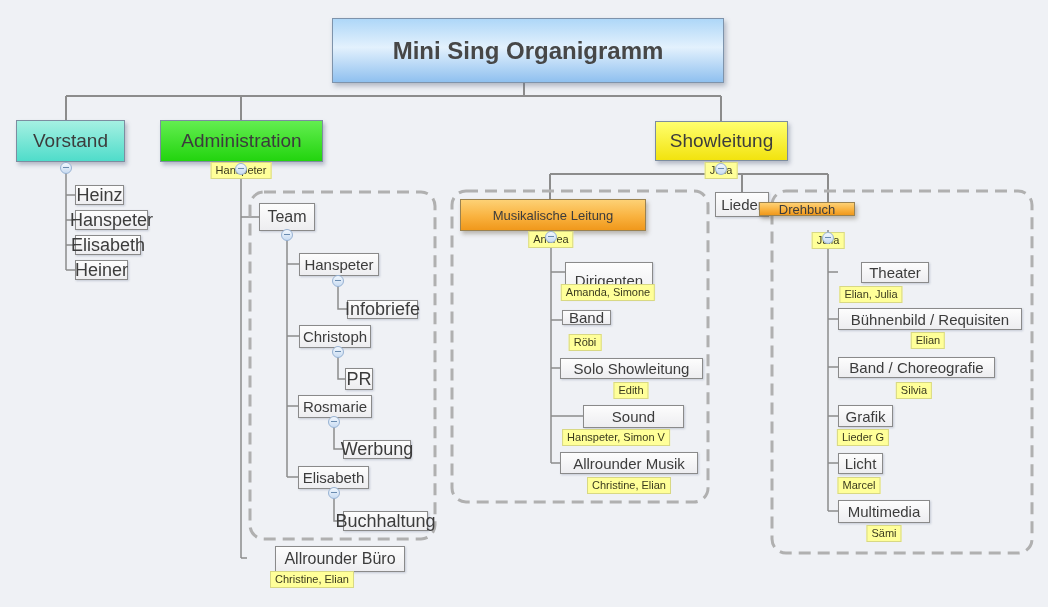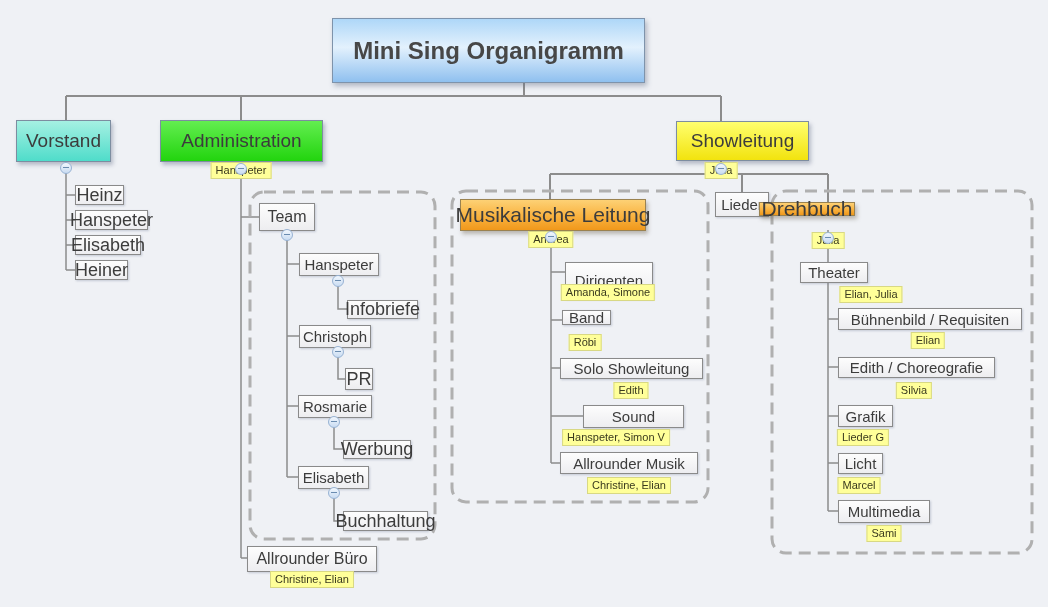--- a/index.html
+++ b/index.html
@@ -24,28 +24,28 @@
     box-shadow:1px 1px 2px rgba(120,130,155,.35);
   }
   .c-title{
     background:linear-gradient(180deg,var(--title-top,#aed7f8) 0%,var(--title-mid,#e3f1fd) 45%,var(--title-bottom,#8fc0ef) 100%);
     border-color:#7e93ab;font-weight:bold;font-size:24px;color:#474747;
     box-shadow:2px 3px 5px rgba(100,112,135,.45);
   }
   .branch{font-size:19px;border-color:#7d8da0;box-shadow:2px 3px 4px rgba(100,112,135,.42);}
   .c-vorstand{background:linear-gradient(var(--vorstand-top,#a5f0e2),var(--vorstand-bottom,#4fdcca));}
   .c-administration{background:linear-gradient(var(--administration-top,#63ee50),var(--administration-bottom,#22d40e));text-align:center;}
-  .c-showleitung{background:linear-gradient(var(--showleitung-top,#ffff6e),var(--showleitung-bottom,#f2e30e));margin-left:21px;}
+  .c-showleitung{background:linear-gradient(var(--showleitung-top,#ffff6e),var(--showleitung-bottom,#f2e30e));}
   .leitung{
-    font-size:21px;border-color:#9a8250;
+    font-size:13px;border-color:#9a8250;
     background:linear-gradient(var(--leitung-top,#fdd175) 0%,#f9b23f 55%,var(--leitung-bottom,#f0981b) 100%);
     box-shadow:2px 3px 4px rgba(110,100,80,.42);
   }
   .team{font-size:16px;}
-  .lg{font-size:16px;}
+  .lg{font-size:16px;margin-left:28px;}
   .mid{font-size:15px;}
   .small{font-size:18px;}
   .tag{
     position:absolute;z-index:3;transform:translateX(-50%);
     background:var(--tag-bg,#ffff99);border:1px solid var(--tag-border,#d8d884);
     font-size:11px;line-height:13px;padding:1px 4px;white-space:nowrap;color:#3a3a1e;
   }
   .collapse-icon{
     position:absolute;z-index:4;width:12px;height:12px;box-sizing:border-box;
     border-radius:50%;transform:translate(-50%,-50%);
@@ -75,23 +75,23 @@
     <g>
       <path class="conn-main" d="M721,161 V174 M550,174 H828 M550,174 V199 M742,174 V192 M828,174 V202"></path>
       <path class="conn" d="M551,231 V463 M551,272 H565 M551,320 H562 M551,368 H560 M551,416 H583 M551,463 H560
         M828,230 V511 M828,272 H838 M828,319 H838 M828,367 H838 M828,416 H838 M828,463 H838 M828,511 H838"></path>
     </g>
     <rect class="boundary" x="250" y="192" width="185" height="347" rx="14"></rect>
     <rect class="boundary" x="452" y="191" width="256" height="311" rx="14"></rect>
     <rect class="boundary" x="772" y="191" width="260" height="362" rx="14"></rect>
   </svg>
 
-  <div class="node c-title" style="left:332px;top:18px;width:313px;height:65px">Mini Sing Organigramm</div>
+  <div class="node c-title" style="left:332px;top:18px;width:392px;height:65px">Mini Sing Organigramm</div>
 
-  <div class="node branch c-vorstand" style="left:16px;top:120px;width:95px;height:42px">Vorstand</div>
+  <div class="node branch c-vorstand" style="left:16px;top:120px;width:109px;height:42px">Vorstand</div>
   <div class="node branch c-administration" style="left:160px;top:120px;width:163px;height:42px">Administration</div>
   <div class="node branch c-showleitung" style="left:655px;top:121px;width:133px;height:40px">Showleitung</div>
 
   <div class="node small" style="left:75px;top:185px;width:49px;height:20px">Heinz</div>
   <div class="node small" style="left:75px;top:210px;width:73px;height:20px">Hanspeter</div>
   <div class="node small" style="left:75px;top:235px;width:66px;height:20px">Elisabeth</div>
   <div class="node small" style="left:75px;top:260px;width:53px;height:20px">Heiner</div>
 
   <div class="node team" style="left:259px;top:203px;width:56px;height:28px">Team</div>
   <div class="node mid" style="left:299px;top:253px;width:80px;height:23px">Hanspeter</div>
@@ -105,23 +105,23 @@
   <div class="node lg" style="left:247px;top:546px;width:130px;height:26px">Allrounder Büro</div>
 
   <div class="node mid" style="left:715px;top:192px;width:54px;height:25px">Lieder</div>
   <div class="node leitung" style="left:460px;top:199px;width:186px;height:32px">Musikalische Leitung</div>
   <div class="node mid" style="left:565px;top:262px;width:88px;height:37px">Dirigenten</div>
   <div class="node mid" style="left:562px;top:310px;width:49px;height:15px">Band</div>
   <div class="node mid" style="left:560px;top:358px;width:143px;height:21px">Solo Showleitung</div>
   <div class="node mid" style="left:583px;top:405px;width:101px;height:23px">Sound</div>
   <div class="node mid" style="left:560px;top:452px;width:138px;height:22px">Allrounder Musik</div>
   <div class="node leitung" style="left:759px;top:202px;width:96px;height:14px">Drehbuch</div>
-  <div class="node mid" style="left:800px;top:262px;width:68px;height:21px">Theater</div>
+  <div class="node mid" style="left:861px;top:262px;width:68px;height:21px">Theater</div>
   <div class="node mid" style="left:838px;top:308px;width:184px;height:22px">Bühnenbild / Requisiten</div>
-  <div class="node mid" style="left:838px;top:357px;width:157px;height:21px">Edith / Choreografie</div>
+  <div class="node mid" style="left:838px;top:357px;width:157px;height:21px">Band / Choreografie</div>
   <div class="node mid" style="left:838px;top:405px;width:55px;height:22px">Grafik</div>
   <div class="node mid" style="left:838px;top:453px;width:45px;height:21px">Licht</div>
   <div class="node mid" style="left:838px;top:500px;width:92px;height:23px">Multimedia</div>
 
   <div class="tag" style="left:241px;top:162px">Hanspeter</div>
   <div class="tag" style="left:721px;top:162px">Julia</div>
   <div class="tag" style="left:312px;top:571px">Christine, Elian</div>
   <div class="tag" style="left:551px;top:231px">Andrea</div>
   <div class="tag" style="left:608px;top:284px">Amanda, Simone</div>
   <div class="tag" style="left:585px;top:334px">Röbi</div>

